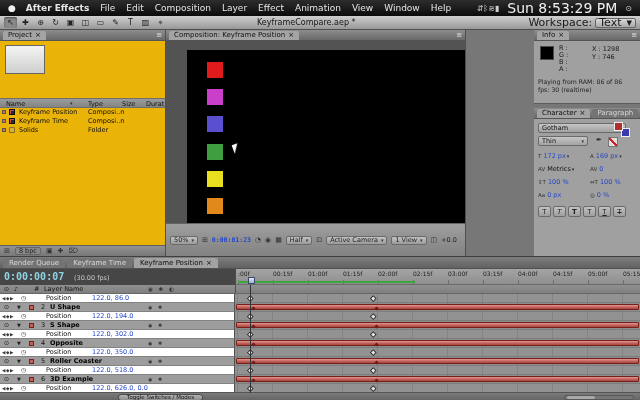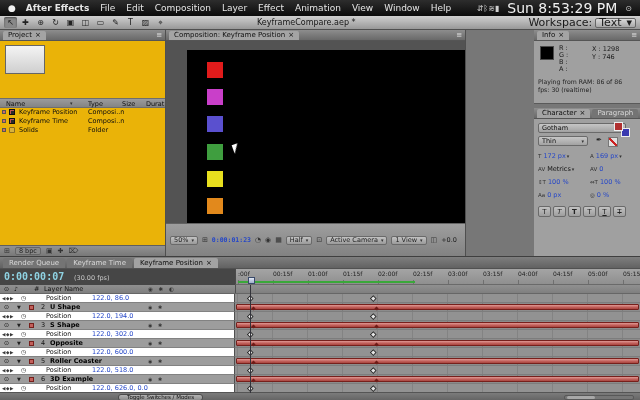--- a/index.html
+++ b/index.html
@@ -482,21 +482,21 @@
               <span class="bar-tick" style="left: 15px;"></span>
               <span class="bar-tick" style="left: 138px;"></span>
             </div>
           </div>
         </div>
         <div class="tl-row property">
           <div class="tl-left">
             <span class="nav">◀◆▶</span>
             <span class="stopwatch">◷</span>
             <span class="plabel">Position</span>
-            <span class="pvalue">122.0, 600.0</span>
+            <span class="pvalue">122.0, 350.0</span>
           </div>
           <div class="tl-track">
             <span class="kf" style="left: 13px;"></span>
             <span class="kf" style="left: 136px;"></span>
           </div>
         </div>
         <div class="tl-row layer">
           <div class="tl-left">
             <span class="eye">⊙</span>
             <span class="tw">▼</span>

